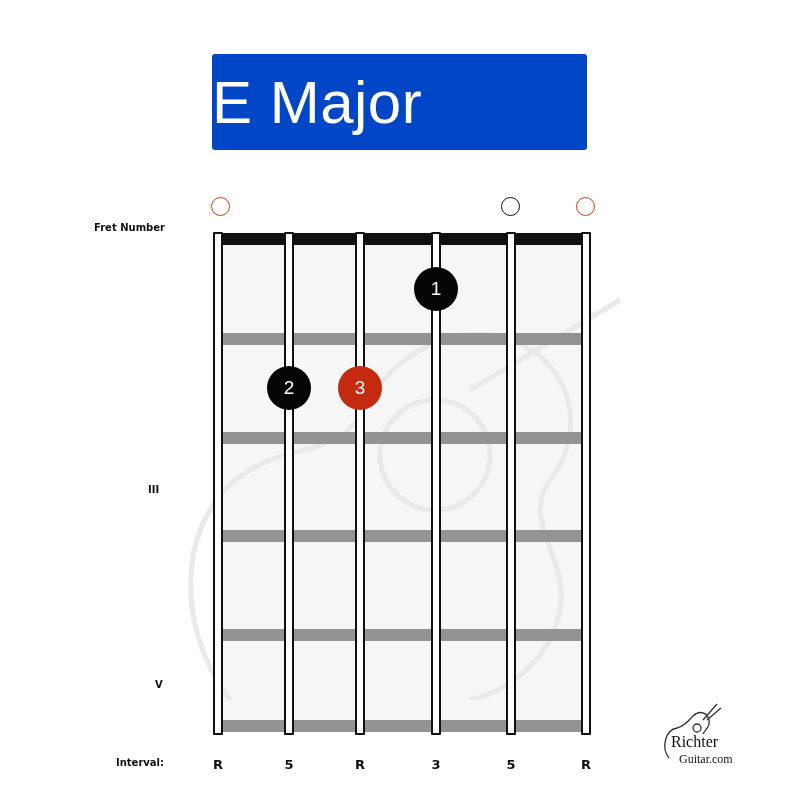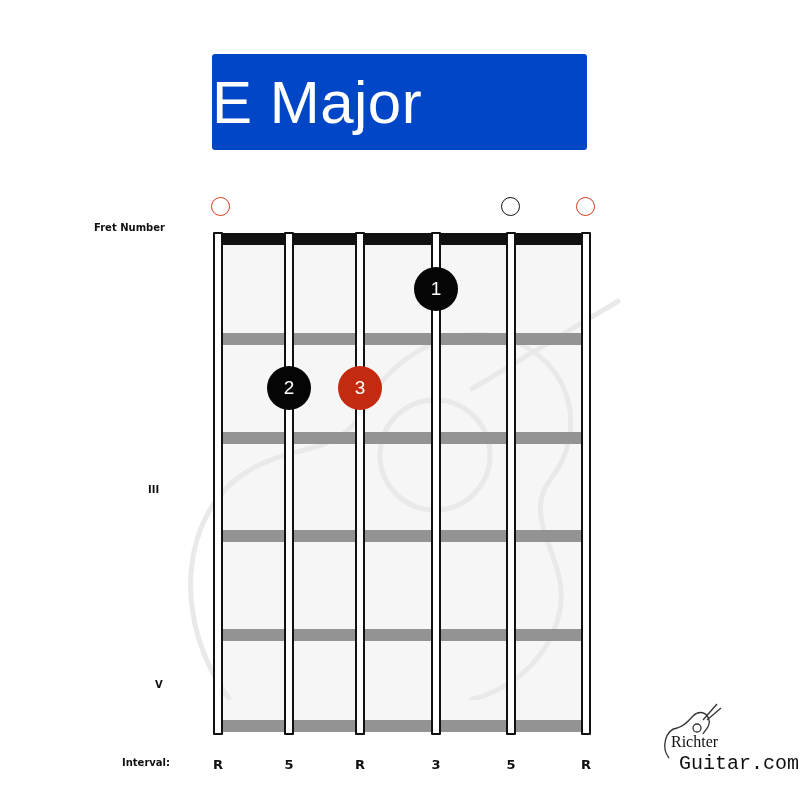--- a/index.html
+++ b/index.html
@@ -91,32 +91,32 @@
 <div class="finger black" style="left:414px; top:267px;">
   <span>1</span>
 </div>
 <div class="finger black" style="left:267px; top:366px;">
   <span>2</span>
 </div>
 <div class="finger red" style="left:338px; top:366px;">
   <span>3</span>
 </div>
 
-<div class="label" style="left:122px; top:757px;">Interval:</div>
+<div class="label" style="left:116px; top:757px;">Interval:</div>
 <div class="interval" style="left:203px;">R</div>
 <div class="interval" style="left:274px;">5</div>
 <div class="interval" style="left:345px;">R</div>
 <div class="interval" style="left:421px;">3</div>
 <div class="interval" style="left:496px;">5</div>
 <div class="interval" style="left:571px;">R</div>
 
 <div class="logo">
   <svg width="130" height="90" viewBox="0 0 130 90" style="position:absolute;left:0;top:0;">
     <g fill="none" stroke="#333" stroke-width="1.3">
       <path d="M14 68 C 6 58, 10 40, 22 38 C 30 36, 34 30, 38 26 C 44 20, 52 22, 54 30 C 56 36, 50 40, 48 44"></path>
       <circle cx="42" cy="38" r="4"></circle>
       <path d="M48 30 L 62 14"></path>
       <path d="M52 30 L 66 18"></path>
     </g>
   </svg>
   <span class="logo-text" style="left:16px; top:43px; font-size:16px;">Richter</span>
-  <span class="logo-text" style="left:24px; top:62px; font-size:20px;font-family:Liberation Mono, monospace;">Guitar.com</span>
+  <span class="logo-text" style="left:24px; top:62px; font-size:12px;">Guitar.com</span>
 </div>
 
 </body></html>

